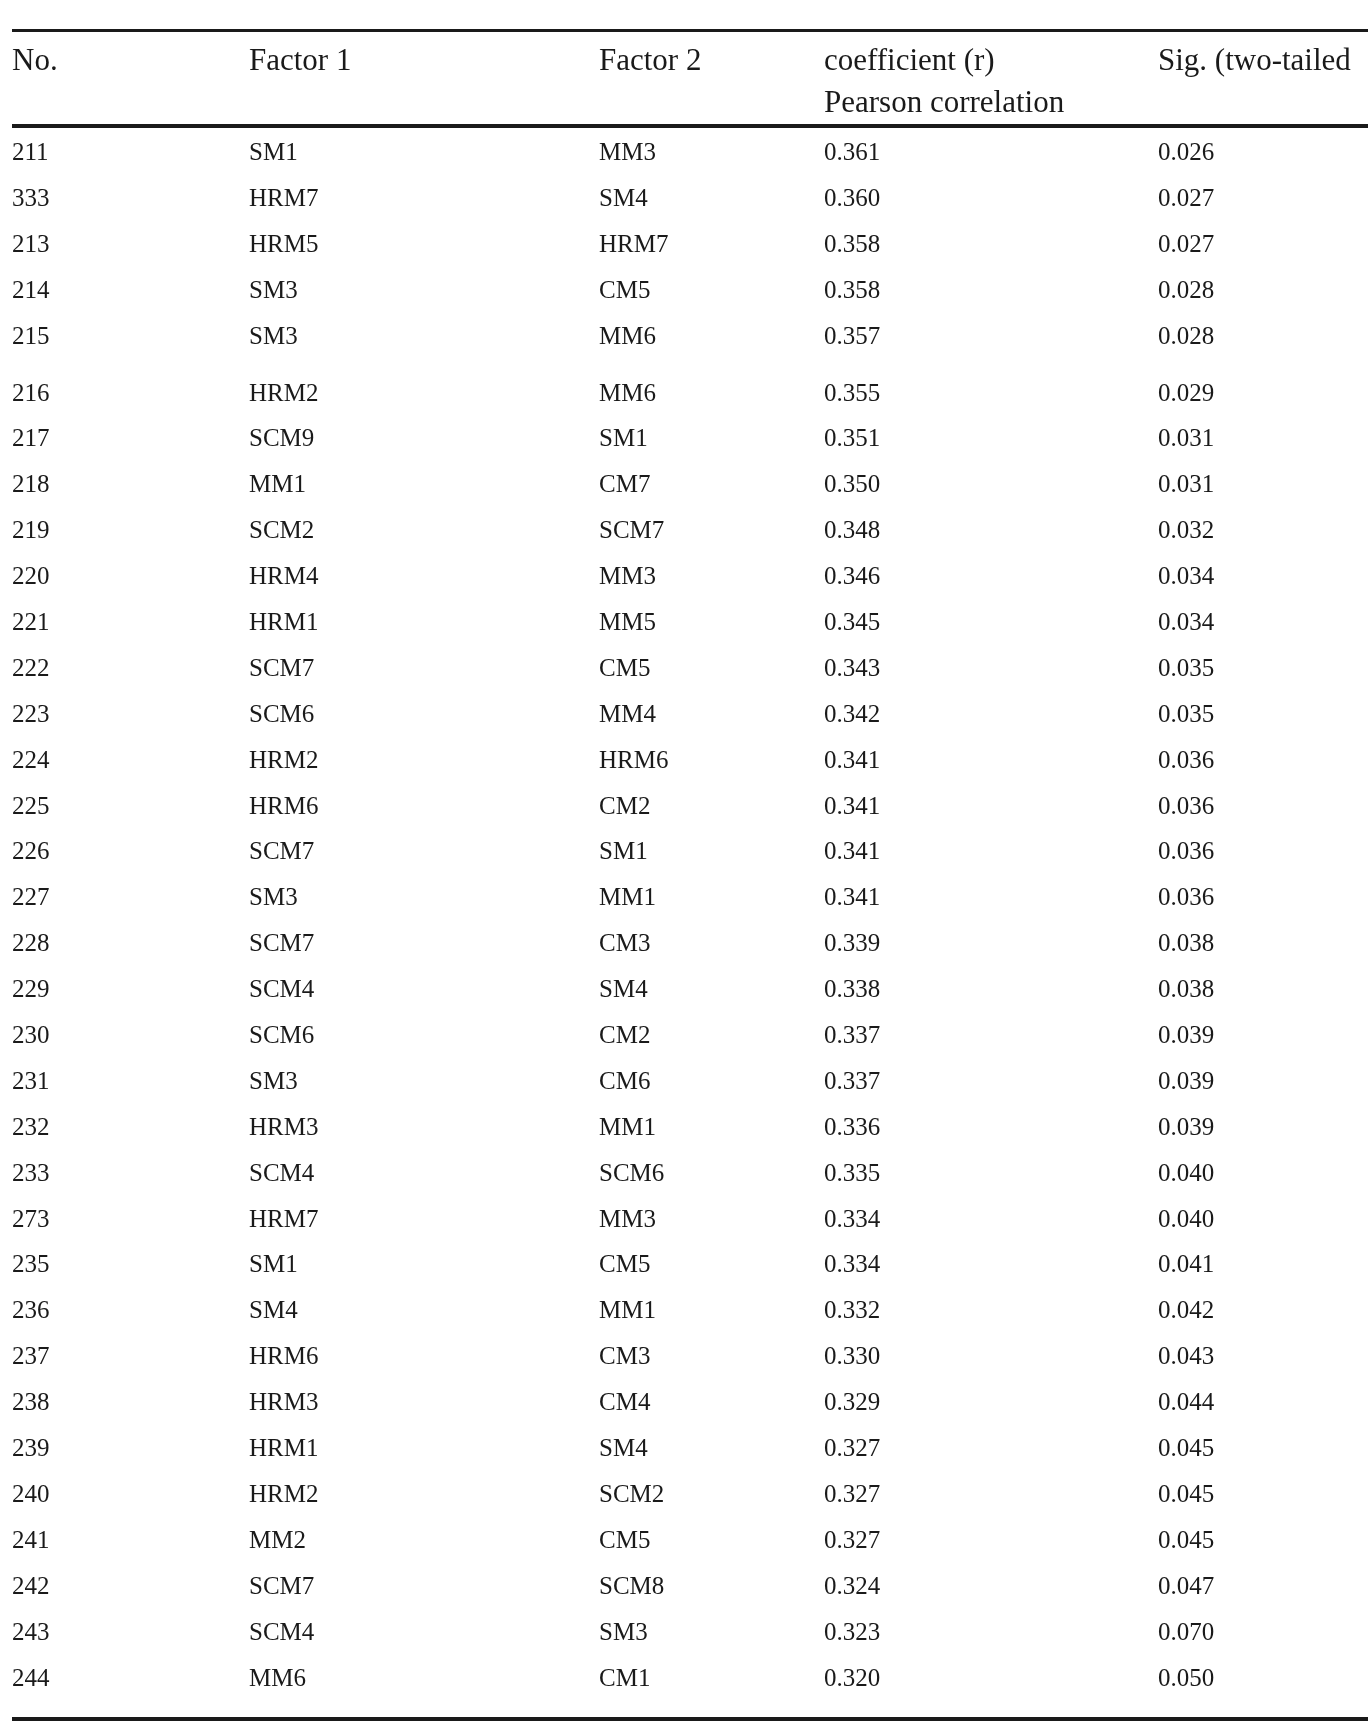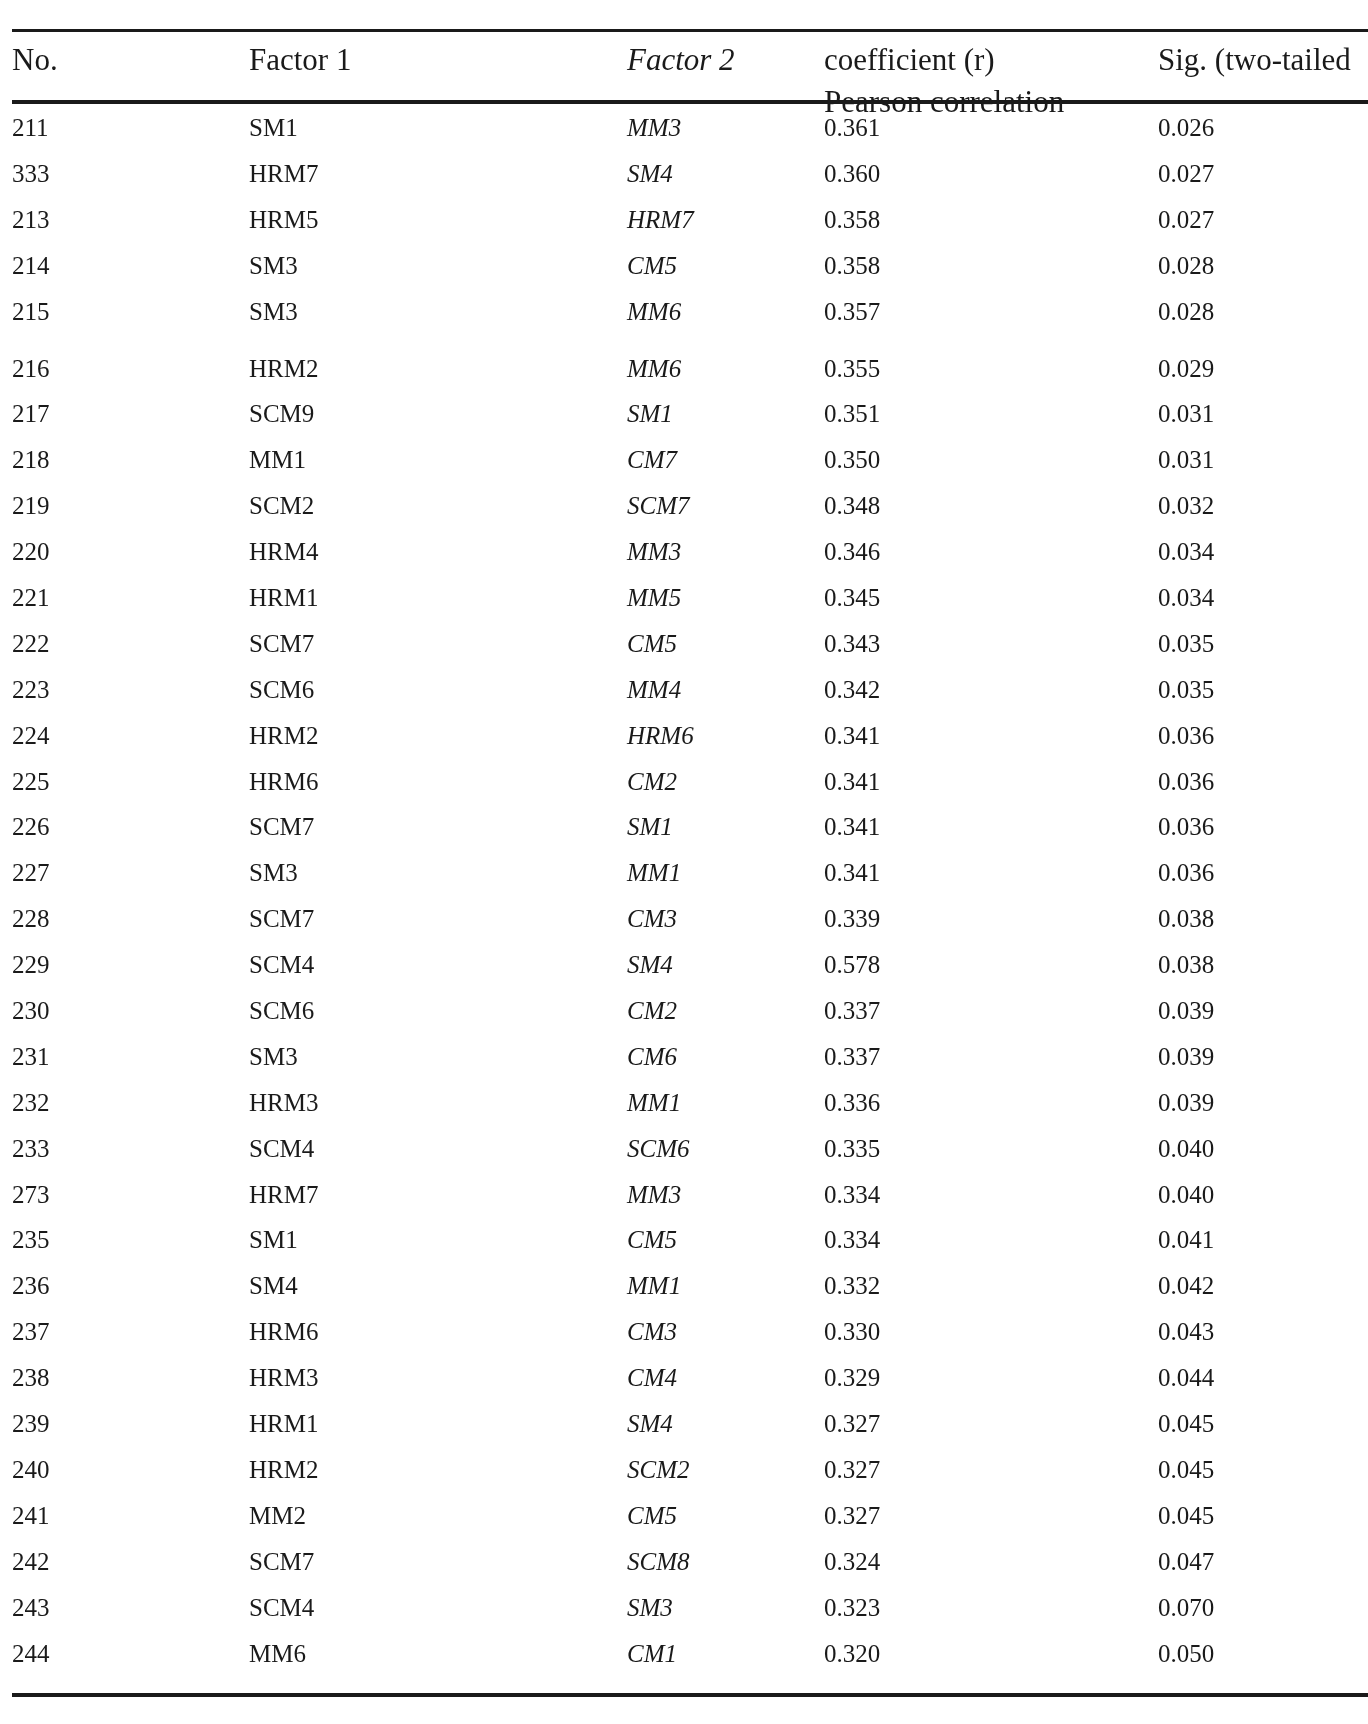--- a/index.html
+++ b/index.html
@@ -29,32 +29,32 @@
       height: 4px;
       background: #1a1a1a;
     }
     .rule-bottom {
       height: 4px;
       background: #1a1a1a;
       margin-top: 18px;
     }
     .header {
       position: relative;
-      height: 68px;
+      height: 92px;
       font-size: 31px;
       line-height: 42px;
     }
     .header .cell {
       position: absolute;
       top: 7px;
       white-space: nowrap;
     }
     .c0 { left: 0px; }
     .c1 { left: 237px; }
-    .c2 { left: 615px; font-style: italic; }
+    .c2 { left: 587px; }
     .c3 { left: 812px; }
     .c4 { left: 1146px; text-align: right; }
     .rows {
       position: relative;
     }
     .row {
       position: relative;
       height: 45.9px;
       font-size: 25px;
       line-height: 45.9px;
@@ -209,21 +209,21 @@
         <div class="cell c0">228</div>
         <div class="cell c1">SCM7</div>
         <div class="cell c2">CM3</div>
         <div class="cell c3">0.339</div>
         <div class="cell c4">0.038</div>
       </div>
       <div class="row">
         <div class="cell c0">229</div>
         <div class="cell c1">SCM4</div>
         <div class="cell c2">SM4</div>
-        <div class="cell c3">0.578</div>
+        <div class="cell c3">0.338</div>
         <div class="cell c4">0.038</div>
       </div>
       <div class="row">
         <div class="cell c0">230</div>
         <div class="cell c1">SCM6</div>
         <div class="cell c2">CM2</div>
         <div class="cell c3">0.337</div>
         <div class="cell c4">0.039</div>
       </div>
       <div class="row">

